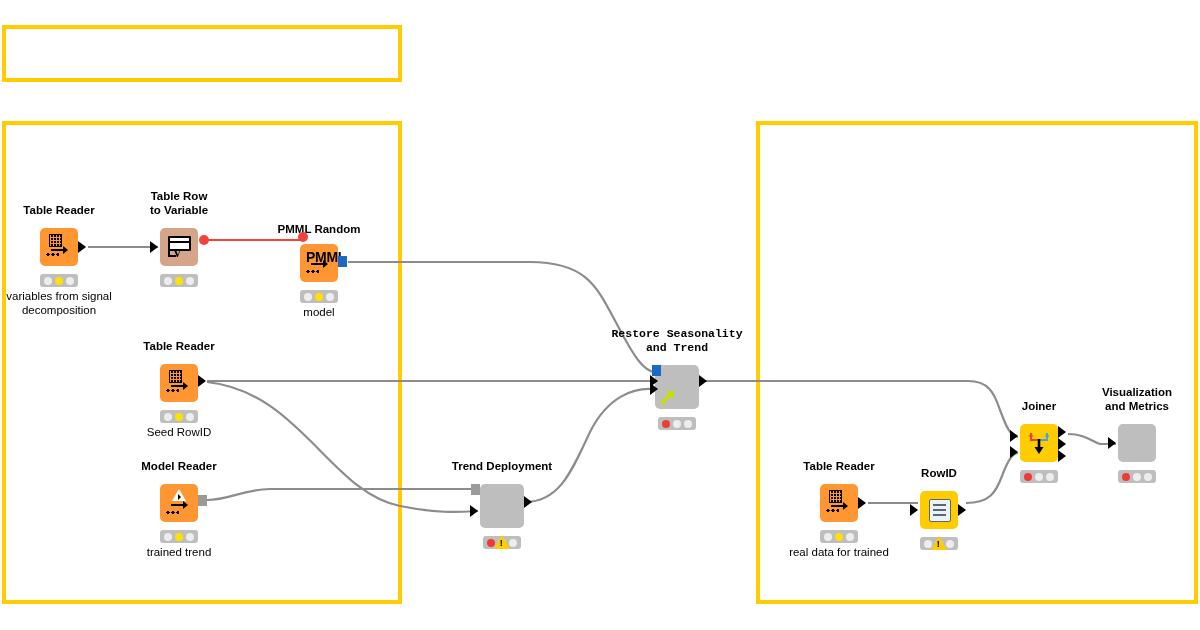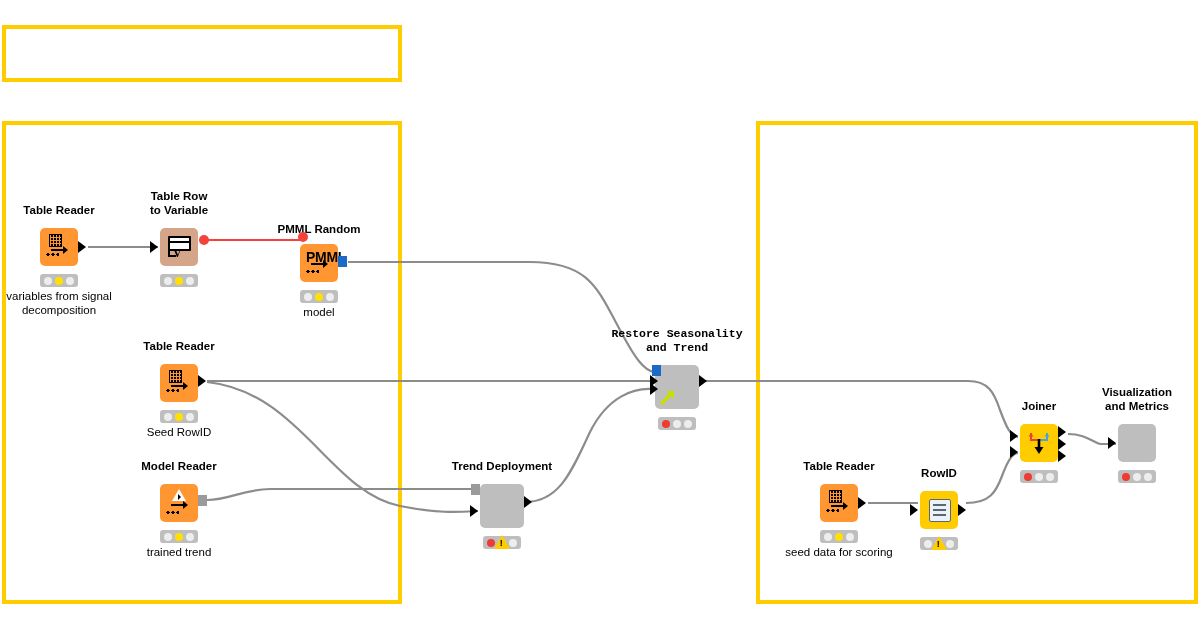--- a/index.html
+++ b/index.html
@@ -359,21 +359,21 @@
       <span class="ic ic-grid"></span>
       <span class="ic ic-arrow"></span>
       <span class="ic ic-dots"></span>
     </div>
     <span class="port-tri" style="left:38px;top:13px;"></span>
     <div class="status" style="left:0;top:46px;">
       <span class="lamp"></span>
       <span class="lamp yellow"></span>
       <span class="lamp"></span>
     </div>
-    <div class="node-sublabel" style="top:62px;">seed data for scoring</div>
+    <div class="node-sublabel" style="top:62px;">real data for trained</div>
   </div>
 
   <div class="node" style="left:920px;top:484px;width:38px;height:38px;margin-top:7px;">
     <div class="node-label" style="top:-24px;">RowID</div>
     <div class="node-body body-yellow" style="left:0;top:0;">
       <span class="ic ic-doc"></span>
     </div>
     <span class="port-tri" style="left:-10px;top:13px;"></span>
     <span class="port-tri" style="left:38px;top:13px;"></span>
     <div class="status" style="left:0;top:46px;">

